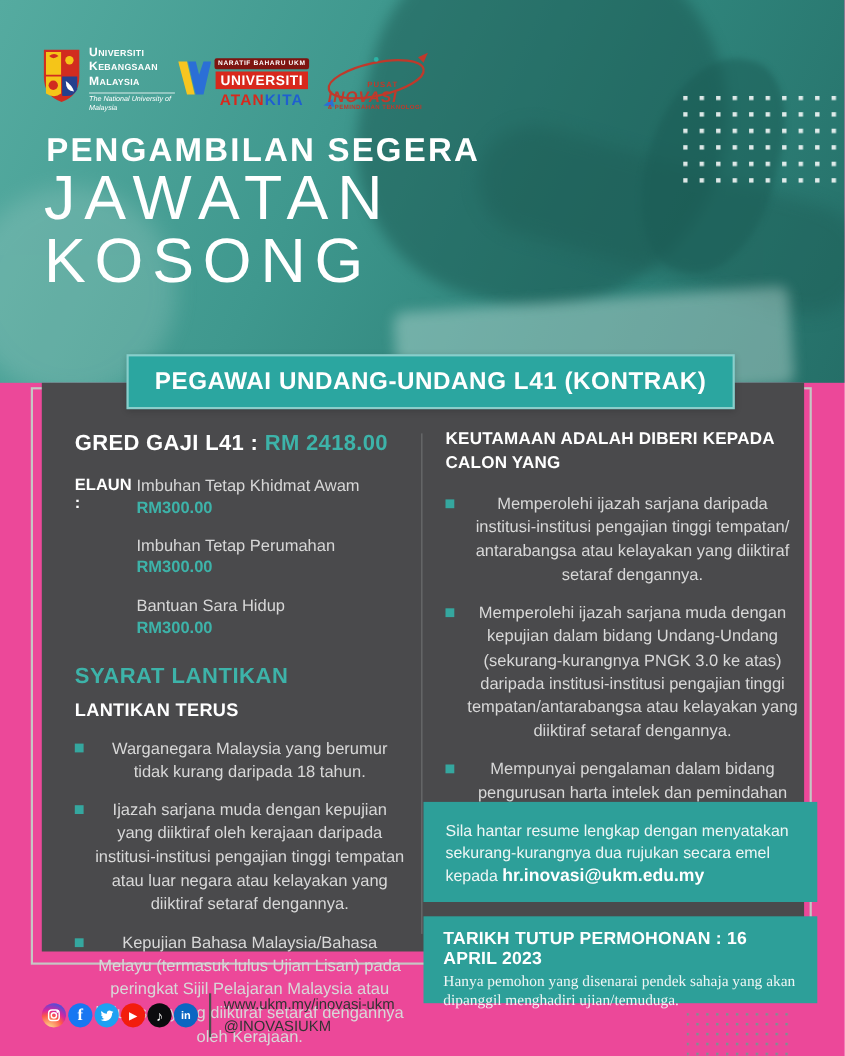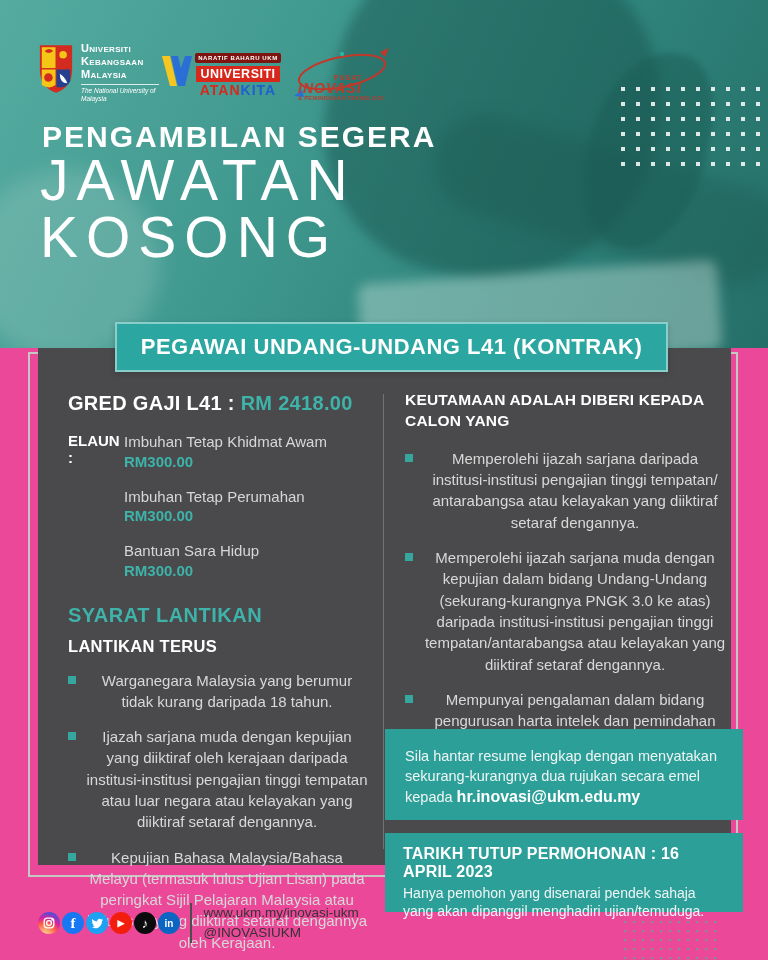--- a/index.html
+++ b/index.html
@@ -86,21 +86,21 @@
   .col-right .bullets{margin-top:16px;}
 
   
   .tbox{position:absolute;left:385px;width:358px;background:#2d9f99;z-index:4;box-sizing:border-box;
         color:#eef6f5;}
   .resume-box{top:729px;height:91px;padding:17px 20px;}
   .resume-box .line{font-size:14.5px;line-height:1.38;}
   .resume-box .email{font-size:16px;font-weight:800;color:#fff;}
   .deadline-box{top:833px;height:79px;padding:12px 18px;}
   .dl-h{font-size:16px;font-weight:800;color:#fff;letter-spacing:.2px;}
-  .dl-b{font-size:14px;line-height:1.32;margin-top:3px;}
+  .dl-b{font-size:14px;line-height:1.32;margin-top:3px;font-family:Liberation Serif, serif;}
 
   
   .footer{position:absolute;left:38px;top:903px;display:flex;align-items:center;z-index:3;}
   .social{display:flex;gap:2px;}
   .sicon{width:22px;height:22px;border-radius:50%;display:flex;align-items:center;justify-content:center;
          color:#fff;font-size:12px;font-weight:700;overflow:hidden;}
   .ig{background:radial-gradient(circle at 28% 110%,#fdf497 0%,#fd5949 45%,#d6249f 62%,#285AEB 92%);}
   .fb{background:#1877f2;font-family:"Liberation Serif",serif;font-size:15px;}
   .tw{background:#1da1f2;}
   .yt{background:#f21d0d;font-size:9px;}

